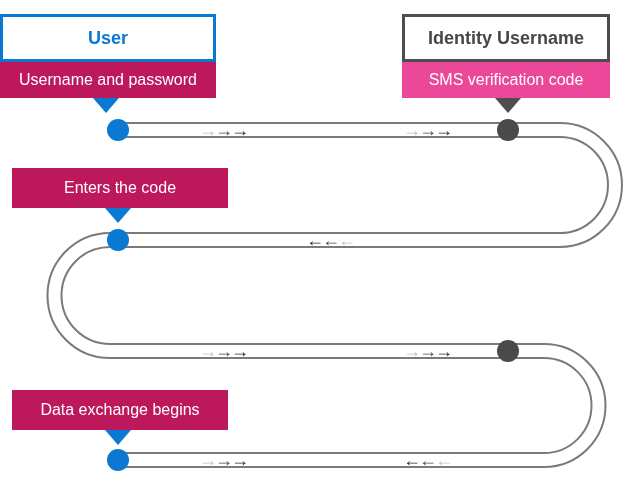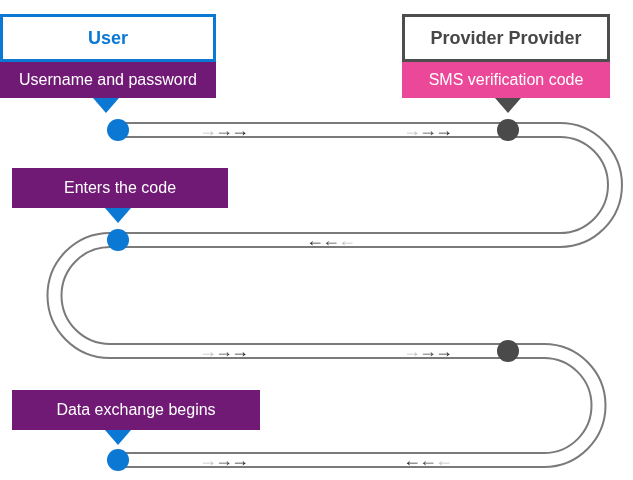--- a/index.html
+++ b/index.html
@@ -17,21 +17,21 @@
   .callout{position:absolute;}
   .title-box{
     box-sizing:border-box;background:#ffffff;text-align:center;
     font-weight:bold;font-size:18px;height:48px;line-height:42px;
   }
   .title-box.blue{border:3px solid #0b78d4;color:#0b78d4;}
   .title-box.dark{border:3px solid #4d4d4d;color:#474747;}
   .label-bar{
     position:relative;color:#ffffff;text-align:center;font-size:16px;
   }
-  .label-bar.blue{background:#701a75;text-align:center;}
+  .label-bar.blue{background:#be185d;text-align:center;}
   .label-bar.dark{background:#ec4899;}
   .bar36{height:36px;line-height:36px;}
   .bar40{height:40px;line-height:40px;}
   .bar38{height:38px;line-height:38px;}
   .tail{
     position:absolute;left:93px;width:0;height:0;
     border-left:13px solid transparent;border-right:13px solid transparent;
   }
   .tail.blue{border-top:15px solid #0b78d4;}
   .tail.dark{border-top:15px solid #4d4d4d;}
@@ -106,36 +106,36 @@
       <span>User</span>
     </div>
     <div class="label-bar blue bar36">
       <span>Username and password</span>
       <div class="tail blue" style="top:36px;"></div>
     </div>
   </div>
 
   <div class="callout" style="left:402px;top:14px;width:208px;">
     <div class="title-box dark">
-      <span>Provider Provider</span>
+      <span>Identity Username</span>
     </div>
     <div class="label-bar dark bar36">
       <span>SMS verification code</span>
       <div class="tail dark" style="top:36px;"></div>
     </div>
   </div>
 
   <div class="callout" style="left:12px;top:168px;width:216px;">
     <div class="label-bar blue bar40">
       <span>Enters the code</span>
       <div class="tail blue" style="top:40px;"></div>
     </div>
   </div>
 
 
-  <div class="callout" style="left:12px;top:390px;width:248px;">
+  <div class="callout" style="left:12px;top:390px;width:216px;">
     <div class="label-bar blue bar40">
       <span>Data exchange begins</span>
       <div class="tail blue" style="top:40px;"></div>
     </div>
   </div>
 
 </div>
 
 </body></html>

